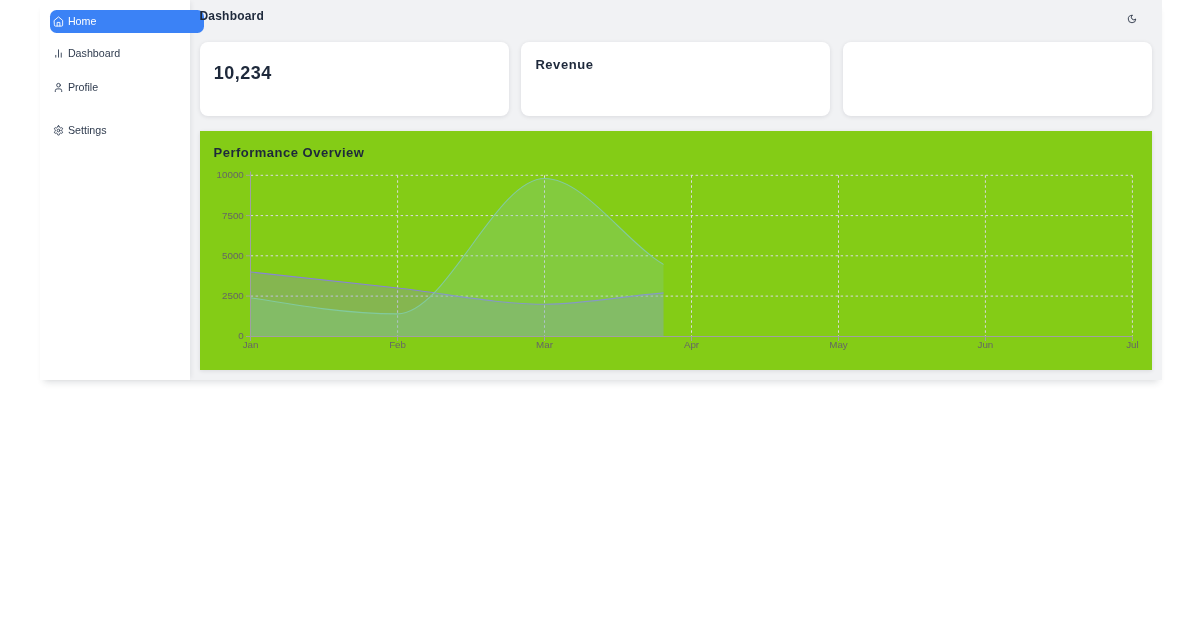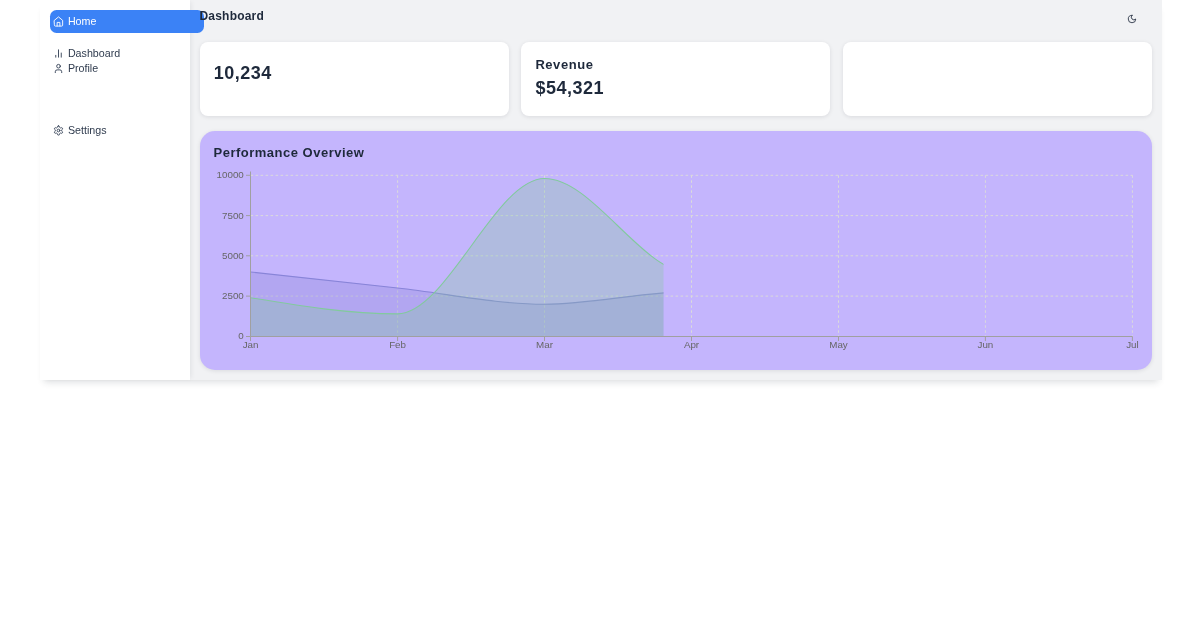--- a/index.html
+++ b/index.html
@@ -18,21 +18,21 @@
   .main { position:absolute; left:150px; top:0; width:972px; height:379.5px; }
   h1 { position:absolute; left:9.5px; top:8.5px; font-size:12px; color:#1e293b;
     letter-spacing:0.2px; }
   .moon { position:absolute; left:936.9px; top:13.9px; width:10px; height:10px; }
   .cards { position:absolute; left:9.5px; top:41.5px; display:flex; gap:12.3px; }
   .card { width:309.3px; height:74.8px; background:#fff; border-radius:8px;
     box-shadow:0 1px 4px rgba(15,23,42,.10); padding:15px 14.3px; }
   .card .label { font-size:13px; font-weight:bold; color:#1e293b; letter-spacing:0.55px; }
   .card .value { font-size:18px; font-weight:bold; color:#1e293b; margin-top:6px; letter-spacing:0.5px; }
   .chartcard { position:absolute; left:9.5px; top:130.7px; width:952px; height:239.7px;
-    background:#c4b5fd; border-radius:15px; box-shadow:0 1px 4px rgba(15,23,42,.10); }
+    background:#84cc16; border-radius:0; box-shadow:0 1px 4px rgba(15,23,42,.10); }
   .chartcard .title { position:absolute; left:14px; top:14px; font-size:13px; letter-spacing:0.5px;
     font-weight:bold; color:#1e293b; }
   .chartsvg { position:absolute; left:0; top:0; }
 </style>
 </head>
 <body>
 <div class="app">
   <div class="sidebar">
     <div class="nav-item active" style="top:9.5px">
       <svg viewBox="0 0 24 24" fill="none" stroke="#fff" stroke-width="2" stroke-linecap="round" stroke-linejoin="round">
@@ -42,21 +42,21 @@
       <span>Home</span>
     </div>
     <div class="nav-item" style="top:41.8px">
       <svg viewBox="0 0 24 24" fill="none" stroke="#334155" stroke-width="2" stroke-linecap="round" stroke-linejoin="round">
           <path d="M6 20v-4"></path>
           <path d="M12 20V4"></path>
           <path d="M18 20v-9"></path>
         </svg>
       <span>Dashboard</span>
     </div>
-    <div class="nav-item" style="top:57px">
+    <div class="nav-item" style="top:76px">
       <svg viewBox="0 0 24 24" fill="none" stroke="#334155" stroke-width="2" stroke-linecap="round" stroke-linejoin="round">
           <path d="M19 21v-2a4 4 0 0 0-4-4H9a4 4 0 0 0-4 4v2"></path>
           <circle cx="12" cy="7" r="4"></circle>
         </svg>
       <span>Profile</span>
     </div>
     <div class="nav-item" style="top:119px">
       <svg viewBox="0 0 24 24" fill="none" stroke="#334155" stroke-width="2" stroke-linecap="round" stroke-linejoin="round">
           <path d="M12.22 2h-.44a2 2 0 0 0-2 2v.18a2 2 0 0 1-1 1.73l-.43.25a2 2 0 0 1-2 0l-.15-.08a2 2 0 0 0-2.73.73l-.22.38a2 2 0 0 0 .73 2.73l.15.1a2 2 0 0 1 1 1.72v.51a2 2 0 0 1-1 1.74l-.15.09a2 2 0 0 0-.73 2.73l.22.38a2 2 0 0 0 2.73.73l.15-.08a2 2 0 0 1 2 0l.43.25a2 2 0 0 1 1 1.73V20a2 2 0 0 0 2 2h.44a2 2 0 0 0 2-2v-.18a2 2 0 0 1 1-1.73l.43-.25a2 2 0 0 1 2 0l.15.08a2 2 0 0 0 2.73-.73l.22-.39a2 2 0 0 0-.73-2.73l-.15-.08a2 2 0 0 1-1-1.74v-.5a2 2 0 0 1 1-1.74l.15-.09a2 2 0 0 0 .73-2.73l-.22-.38a2 2 0 0 0-2.73-.73l-.15.08a2 2 0 0 1-2 0l-.43-.25a2 2 0 0 1-1-1.73V4a2 2 0 0 0-2-2z"></path>
           <circle cx="12" cy="12" r="3"></circle>
@@ -68,21 +68,20 @@
     <h1>Dashboard</h1>
     <svg class="moon" viewBox="0 0 24 24" fill="none" stroke="#1e293b" stroke-width="2" stroke-linecap="round" stroke-linejoin="round">
         <path d="M12 3a6 6 0 0 0 9 9 9 9 0 1 1-9-9Z"></path>
       </svg>
     <div class="cards">
       <div class="card">
           <div class="value">10,234</div>
         </div>
       <div class="card">
           <div class="label">Revenue</div>
-          <div class="value">$54,321</div>
         </div>
       <div class="card">
         </div>
     </div>
     <div class="chartcard">
       <div class="title">Performance Overview</div>
     </div>
   </div>
 </div>
 <svg class="chartsvg" style="left:199px; top:160px;" width="952" height="200" viewBox="199 160 952 200">

